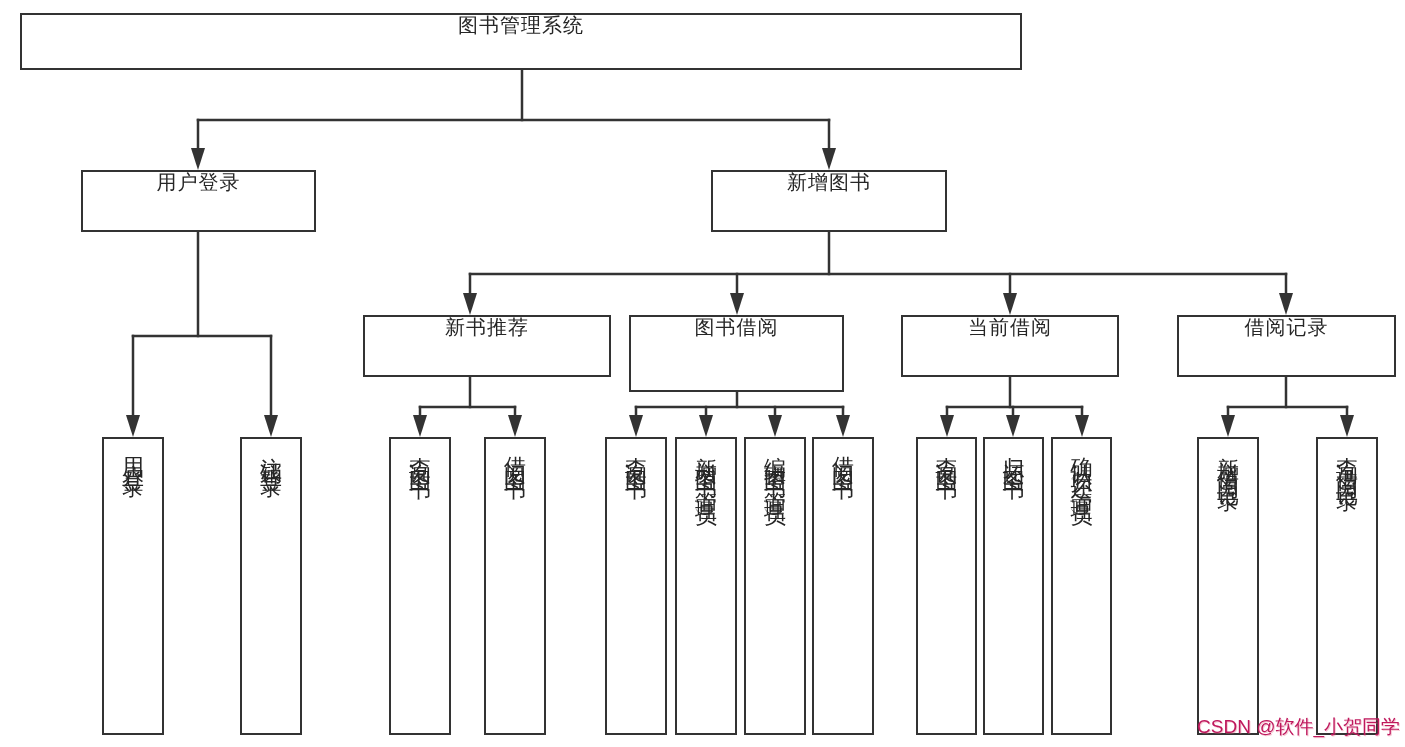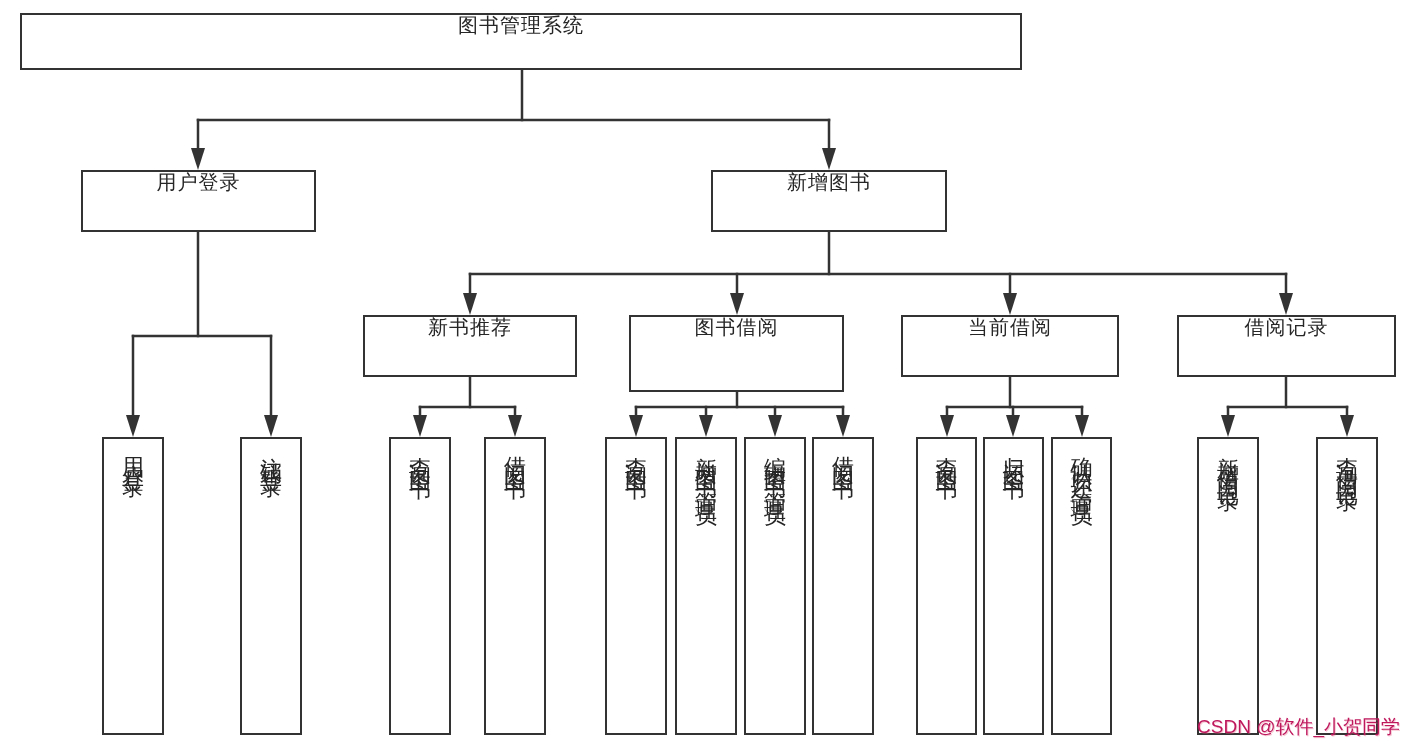--- a/index.html
+++ b/index.html
@@ -143,21 +143,21 @@
     <span class="hlabel">图书管理系统</span>
   </div>
 
   <div class="node" style="left:81px; top:170px; width:235px; height:62px;">
     <span class="hlabel">用户登录</span>
   </div>
   <div class="node" style="left:711px; top:170px; width:236px; height:62px;">
     <span class="hlabel">新增图书</span>
   </div>
 
-  <div class="node" style="left:363px; top:315px; width:214px; height:62px;">
+  <div class="node" style="left:363px; top:315px; width:248px; height:62px;">
     <span class="hlabel">新书推荐</span>
   </div>
   <div class="node" style="left:629px; top:315px; width:215px; height:77px;">
     <span class="hlabel">图书借阅</span>
   </div>
   <div class="node" style="left:1177px; top:315px; width:219px; height:62px;">
     <span class="hlabel">借阅记录</span>
   </div>
   <div class="node" style="left:901px; top:315px; width:218px; height:62px;">
     <span class="hlabel">当前借阅</span>

